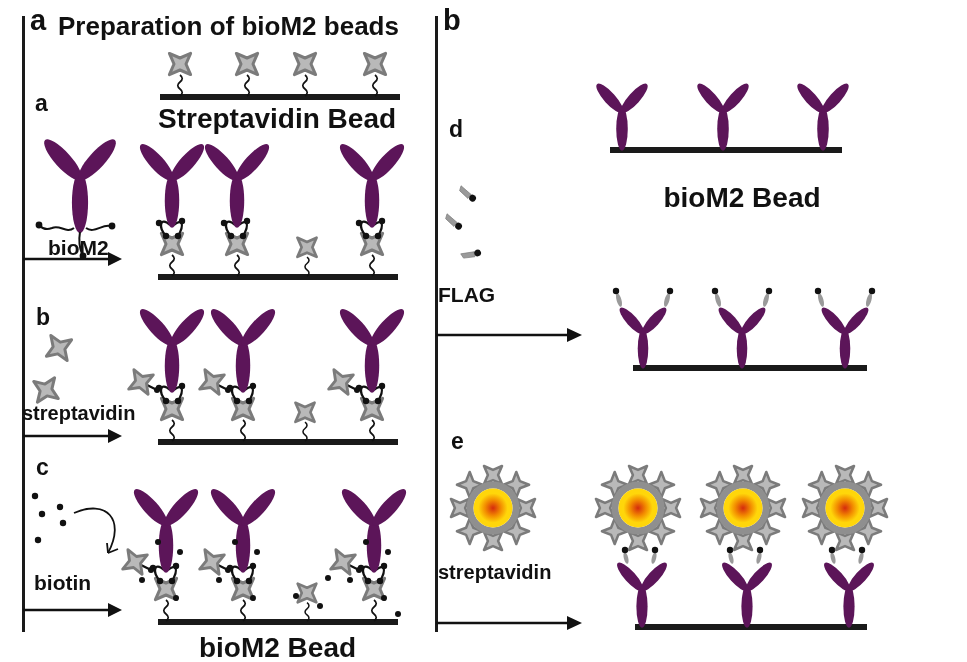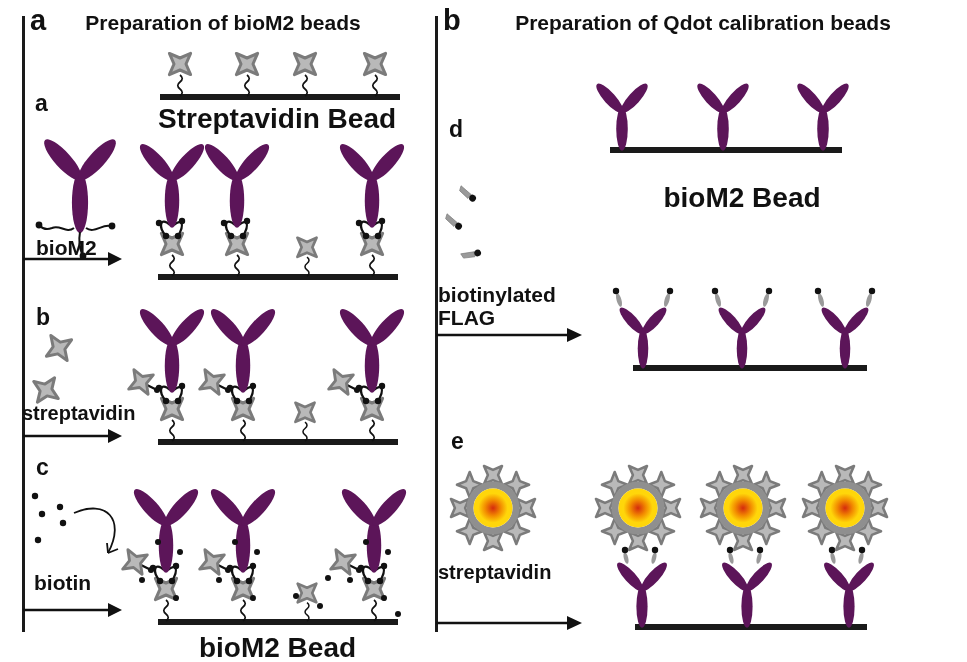--- a/index.html
+++ b/index.html
@@ -1,21 +1,21 @@
 <!DOCTYPE html>
 <html style="--antibody-purple: #5c1559; --streptavidin-fill: #b9b9b9; --streptavidin-stroke: #7b7b7b; --qd-ring-gray: #8f8f8f; --qd-core-red: #d52b0d; --qd-mid-orange: #f28a00; --qd-outer-yellow: #ffd60a; --flag-gray: #9a9a9a; --bead-line-black: #1a1a1a; --text-black: #111111;"><head>
 <meta charset="utf-8">
 <style>
   html,body{margin:0;padding:0;background:#fff;}
   #fig{position:relative;width:967px;height:662px;background:#ffffff;overflow:hidden;
        font-family:"Liberation Sans",sans-serif;color:var(--text-black,#111);}
   .abs{position:absolute;}
   .vline{position:absolute;width:3px;background:var(--bead-line-black,#1a1a1a);}
   .panel-letter{font-size:29px;font-weight:bold;line-height:1;}
-  .panel-title{font-size:21px;font-weight:bold;text-align:center;white-space:nowrap;}
+  .panel-title{font-size:26px;font-weight:bold;text-align:center;white-space:nowrap;}
   .step-letter{font-size:23px;font-weight:bold;line-height:1;}
   .reagent{font-size:21px;font-weight:bold;line-height:23px;white-space:nowrap;}
   .bead-label{font-size:28px;font-weight:bold;text-align:center;white-space:nowrap;}
   svg{display:block;overflow:visible;}
 </style>
 </head>
 <body>
 
 <svg width="0" height="0" style="position:absolute" aria-hidden="true">
   <defs>
@@ -114,21 +114,21 @@
 
   <svg class="abs" style="left:22px;top:136px;" width="115" height="132">
     <use href="#ab" transform="translate(58,96) scale(0.95)"></use>
     <path d="M52,92 c-8,6 -14,-4 -22,0 c-5,2 -9,1 -12,-2" fill="none" stroke="#111" stroke-width="2"></path>
     <circle cx="17" cy="89" r="3.4" fill="#111"></circle>
     <path d="M64,92 c8,6 16,-4 24,-2" fill="none" stroke="#111" stroke-width="2"></path>
     <circle cx="90" cy="90" r="3.4" fill="#111"></circle>
     <path d="M58,96 q-2,12 2,22" fill="none" stroke="#111" stroke-width="2"></path>
     <circle cx="61" cy="120" r="3.4" fill="#111"></circle>
   </svg>
-  <div class="abs reagent" style="left:36px;top:236px;">bioM2</div>
+  <div class="abs reagent" style="left:48px;top:236px;">bioM2</div>
   <svg class="abs" style="left:23px;top:250px;" width="100" height="18">
     <line x1="0" y1="9" x2="85" y2="9" stroke="#111" stroke-width="2.4"></line>
     <polygon points="85,2 99,9 85,16" fill="#111"></polygon>
   </svg>
 
   <svg class="abs" style="left:150px;top:132px;" width="260" height="150">
     <line x1="8" y1="145" x2="248" y2="145" stroke-width="6" style="stroke:var(--bead-line-black,#1a1a1a)"></line>
     <use href="#abcx" transform="translate(22,145)"></use>
     <use href="#abcx" transform="translate(87,145)"></use>
     <g transform="translate(157,145) scale(0.9)">
@@ -189,38 +189,36 @@
     <circle cx="170" cy="128" r="3" fill="#111"></circle>
     <circle cx="178" cy="100" r="3" fill="#111"></circle>
     <use href="#abcx2" transform="translate(224,144)"></use>
     <use href="#dots4" transform="translate(224,144)"></use>
     <circle cx="248" cy="136" r="3" fill="#111"></circle>
   </svg>
   <div class="abs bead-label" style="left:160px;top:632px;width:235px;">bioM2 Bead</div>
 
   <div class="vline" style="left:435px;top:16px;height:616px;"></div>
   <div class="abs panel-letter" style="left:443px;top:6px;">b</div>
-  <div class="abs panel-title" style="left:468px;top:11px;width:470px;">Preparation of Qdot calibration beads</div>
 
   <div class="abs step-letter" style="left:449px;top:118px;">d</div>
   <svg class="abs" style="left:580px;top:58px;" width="290" height="100">
     <line x1="30" y1="92" x2="262" y2="92" stroke-width="6" style="stroke:var(--bead-line-black,#1a1a1a)"></line>
     <use href="#ab" transform="translate(42,92) scale(0.68)"></use>
     <use href="#ab" transform="translate(143,92) scale(0.68)"></use>
     <use href="#ab" transform="translate(243,92) scale(0.68)"></use>
   </svg>
   <div class="abs bead-label" style="left:612px;top:182px;width:260px;">bioM2 Bead</div>
 
   <svg class="abs" style="left:440px;top:182px;" width="105" height="80">
     <use href="#flagpep" transform="translate(22,2) rotate(28)"></use>
     <use href="#flagpep" transform="translate(8,30) rotate(28)"></use>
     <use href="#flagpep" transform="translate(20,70) rotate(-22)"></use>
   </svg>
   <div class="abs reagent" style="left:438px;top:283px;">
-    <span style="display:block">biotinylated</span>
     <span style="display:block">FLAG</span>
   </div>
   <svg class="abs" style="left:436px;top:326px;" width="148" height="18">
     <line x1="0" y1="9" x2="131" y2="9" stroke="#111" stroke-width="2.4"></line>
     <polygon points="131,2 146,9 131,16" fill="#111"></polygon>
   </svg>
 
   <svg class="abs" style="left:600px;top:288px;" width="290" height="115">
     <line x1="33" y1="80" x2="267" y2="80" stroke-width="6" style="stroke:var(--bead-line-black,#1a1a1a)"></line>
     <use href="#abflag" transform="translate(43,80)"></use>

